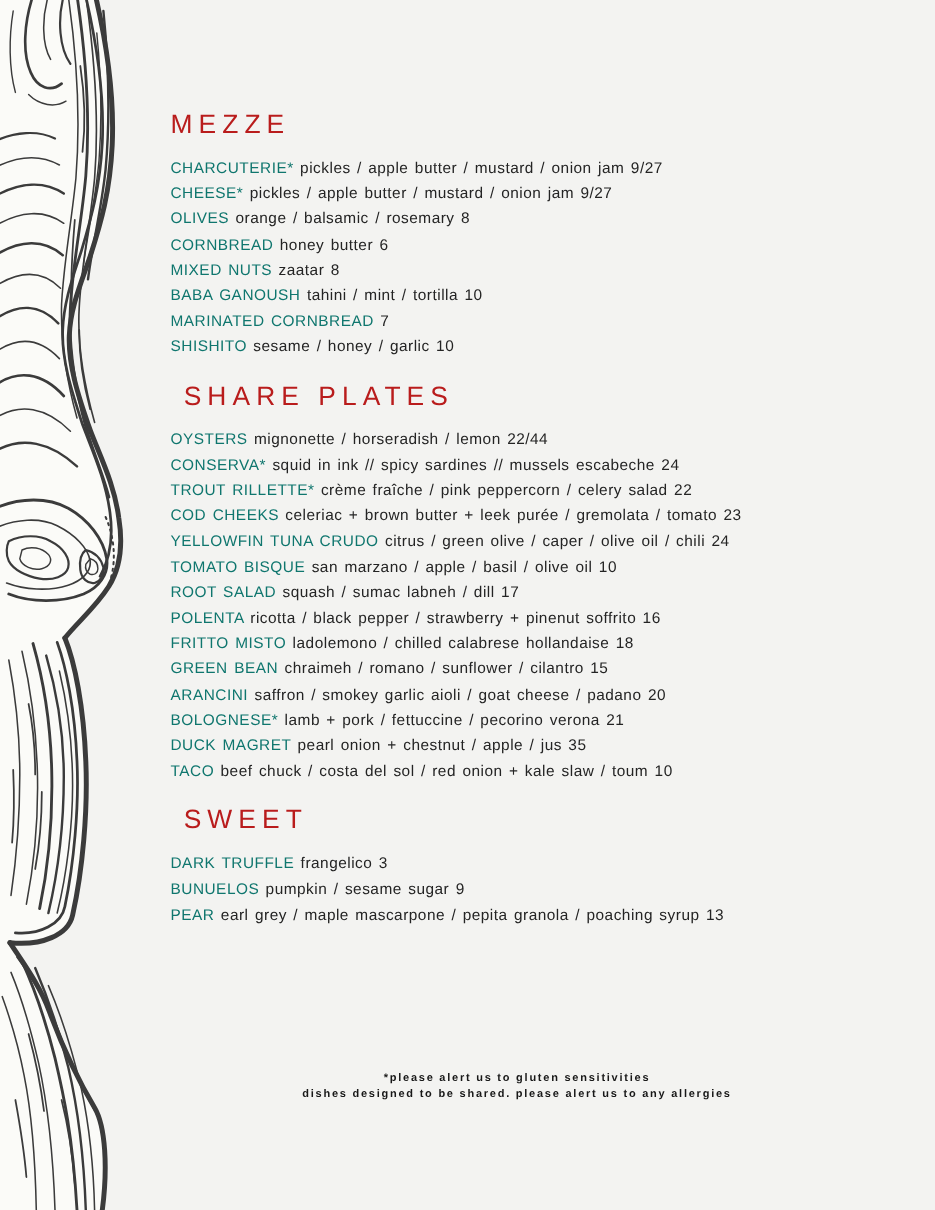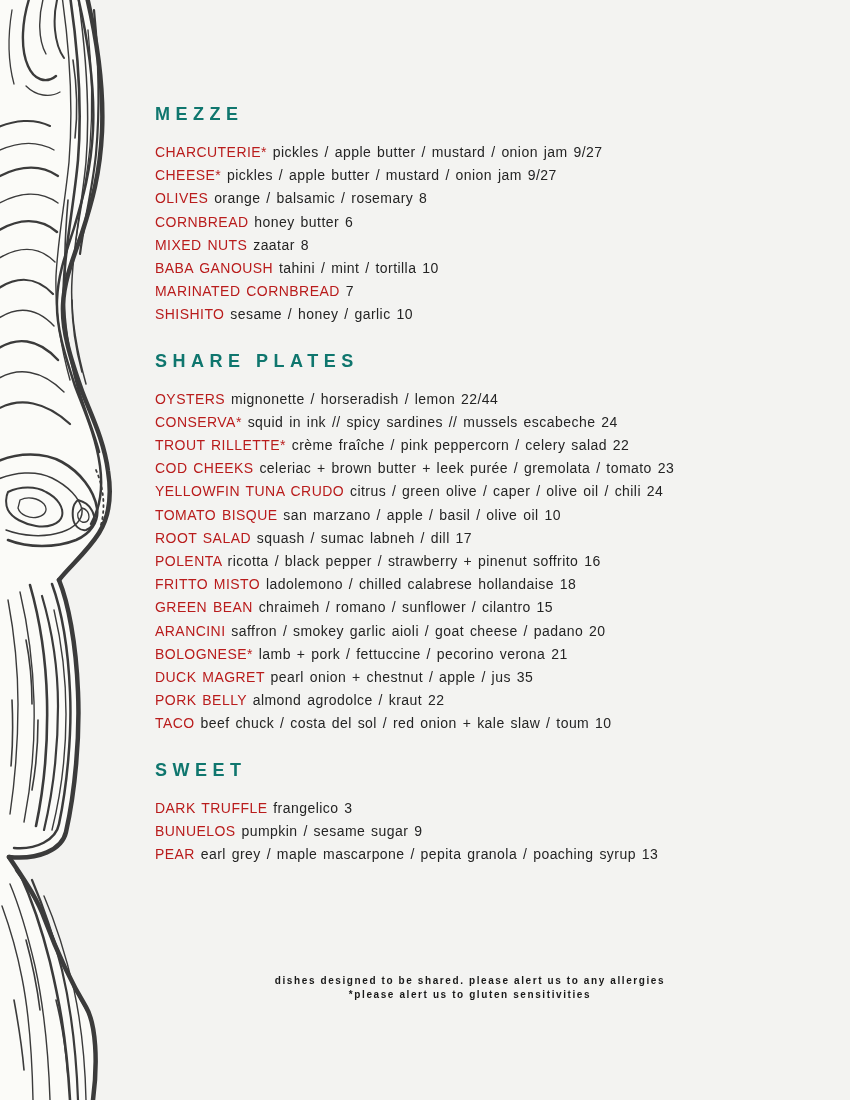--- a/index.html
+++ b/index.html
@@ -11,43 +11,43 @@
     overflow:hidden;
   }
   .page{position:relative;width:850px;height:1100px;overflow:hidden;}
 
   .illustration{position:absolute;left:0;top:0;}
 
   .menu{position:absolute;left:155px;top:0;width:630px;}
 
   .section-title{
     margin:0;
-    font-size:18px;
-    font-weight:700;
+    font-size:24px;
+    font-weight:400;
     letter-spacing:5.5px;
-    color:#0f766e;
+    color:#b91c1c;
     line-height:24px;
   }
   .section-title.first{margin-top:102px;}
-  .section-title.later{margin-top:22px;}
+  .section-title.later{margin-top:22px;margin-left:12px;}
 
   .menu-list{
     list-style:none;
     margin:15px 0 0 0;
     padding:0;
   }
   .menu-list li{
     font-size:14px;
     line-height:23.2px;
     letter-spacing:0.45px;
     word-spacing:1.5px;
     color:#242424;
     white-space:nowrap;
   }
-  .item-name{color:#b91c1c;}
+  .item-name{color:#0f766e;}
   .item-desc:empty{display:none;}
 
   .footer{
     position:absolute;
     left:155px;top:974px;width:630px;
     text-align:center;
     font-size:10px;
     font-weight:700;
     letter-spacing:1.6px;
     line-height:14px;
@@ -149,31 +149,30 @@
       <li><span class="item-name">COD CHEEKS</span> <span class="item-desc">celeriac + brown butter + leek purée / gremolata / tomato</span> <span class="item-price">23</span></li>
       <li><span class="item-name">YELLOWFIN TUNA CRUDO</span> <span class="item-desc">citrus / green olive / caper / olive oil / chili</span> <span class="item-price">24</span></li>
       <li><span class="item-name">TOMATO BISQUE</span> <span class="item-desc">san marzano / apple / basil / olive oil</span> <span class="item-price">10</span></li>
       <li><span class="item-name">ROOT SALAD</span> <span class="item-desc">squash / sumac labneh / dill</span> <span class="item-price">17</span></li>
       <li><span class="item-name">POLENTA</span> <span class="item-desc">ricotta / black pepper / strawberry + pinenut soffrito</span> <span class="item-price">16</span></li>
       <li><span class="item-name">FRITTO MISTO</span> <span class="item-desc">ladolemono / chilled calabrese hollandaise</span> <span class="item-price">18</span></li>
       <li><span class="item-name">GREEN BEAN</span> <span class="item-desc">chraimeh / romano / sunflower / cilantro</span> <span class="item-price">15</span></li>
       <li><span class="item-name">ARANCINI</span> <span class="item-desc">saffron / smokey garlic aioli / goat cheese / padano</span> <span class="item-price">20</span></li>
       <li><span class="item-name">BOLOGNESE*</span> <span class="item-desc">lamb + pork / fettuccine / pecorino verona</span> <span class="item-price">21</span></li>
       <li><span class="item-name">DUCK MAGRET</span> <span class="item-desc">pearl onion + chestnut / apple / jus</span> <span class="item-price">35</span></li>
-      <li><span class="item-name">PORK BELLY</span> <span class="item-desc">almond agrodolce / kraut</span> <span class="item-price">22</span></li>
       <li><span class="item-name">TACO</span> <span class="item-desc">beef chuck / costa del sol / red onion + kale slaw / toum</span> <span class="item-price">10</span></li>
     </ul>
 
     <h2 class="section-title later">SWEET</h2>
     <ul class="menu-list">
       <li><span class="item-name">DARK TRUFFLE</span> <span class="item-desc">frangelico</span> <span class="item-price">3</span></li>
       <li><span class="item-name">BUNUELOS</span> <span class="item-desc">pumpkin / sesame sugar</span> <span class="item-price">9</span></li>
       <li><span class="item-name">PEAR</span> <span class="item-desc">earl grey / maple mascarpone / pepita granola / poaching syrup</span> <span class="item-price">13</span></li>
     </ul>
 
   </div>
 
   <div class="footer">
+    <div>*please alert us to gluten sensitivities</div>
     <div>dishes designed to be shared. please alert us to any allergies</div>
-    <div>*please alert us to gluten sensitivities</div>
   </div>
 
 </div>
 
 </body></html>

